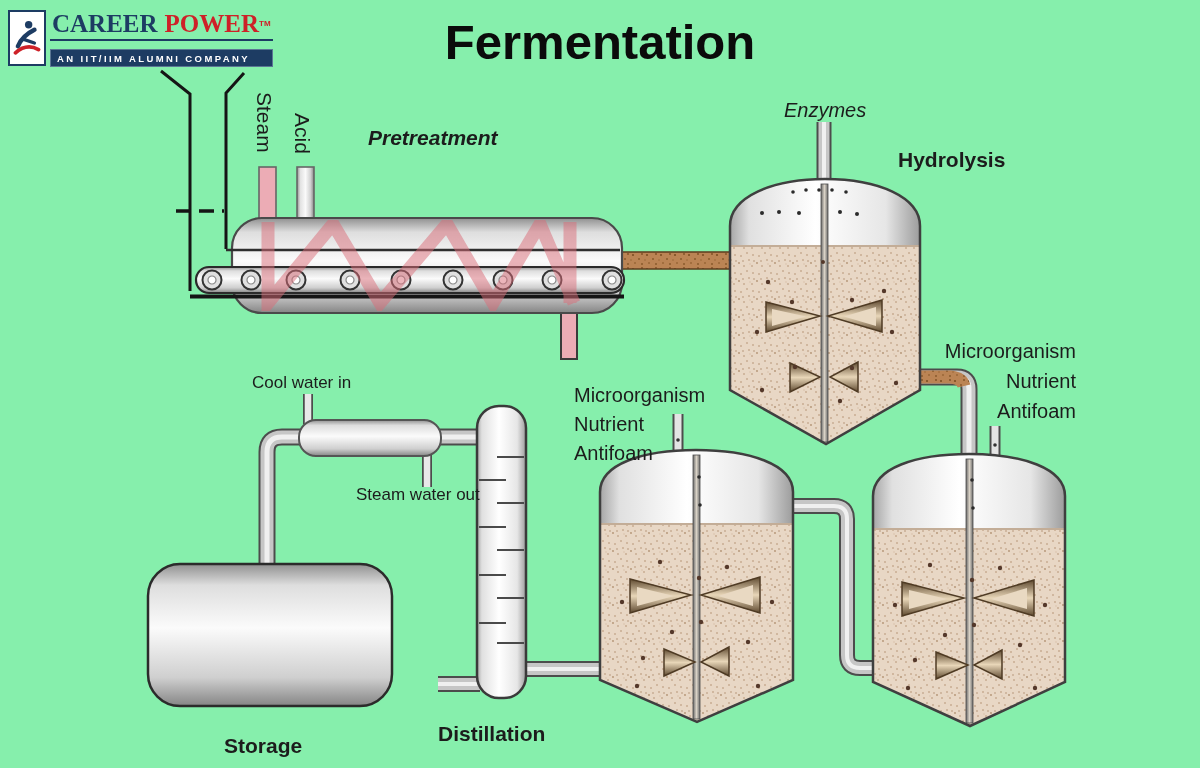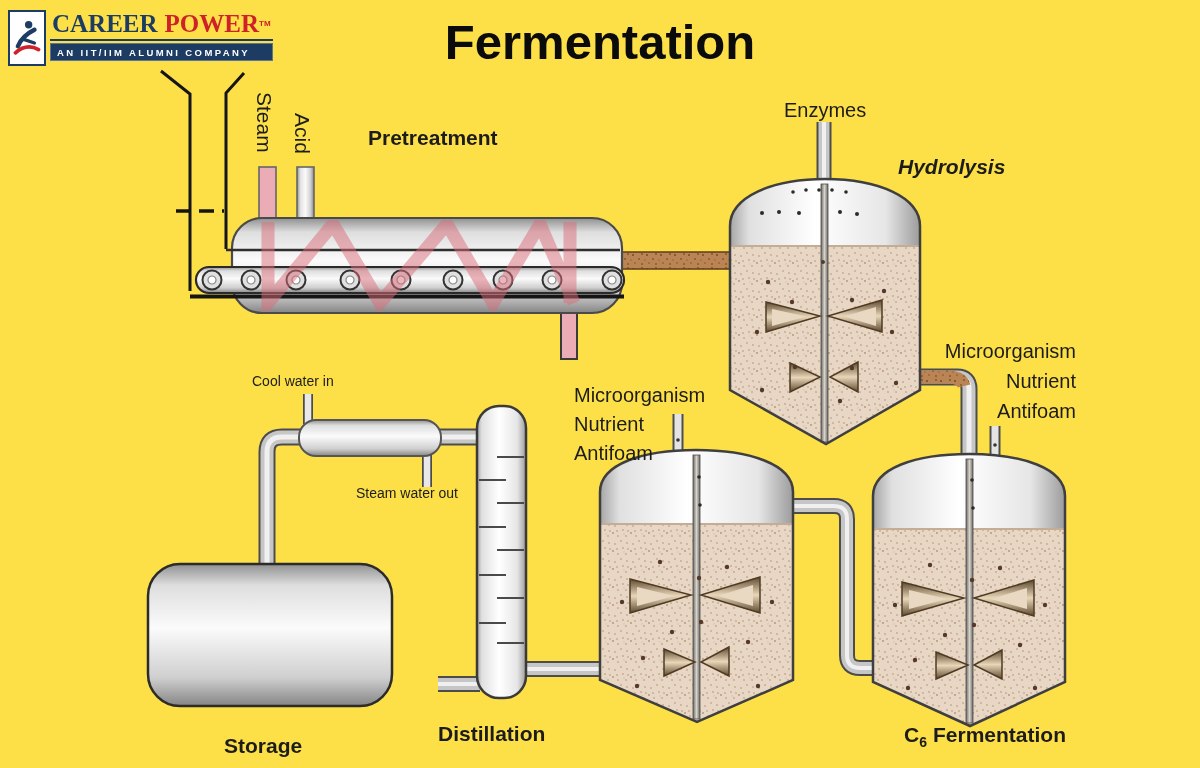--- a/index.html
+++ b/index.html
@@ -1,39 +1,39 @@
 <!DOCTYPE html>
 <html><head>
 <meta charset="utf-8">
 <style>
   html,body{margin:0;padding:0;background:#fff;}
-  #stage{position:relative;width:1200px;height:768px;background:#fde047;overflow:hidden;
+  #stage{position:relative;width:1200px;height:768px;background:#86efac;overflow:hidden;
          font-family:"Liberation Sans",sans-serif;}
   #diagram-svg{position:absolute;left:0;top:0;}
   .lbl{position:absolute;color:#1c1c1c;font-size:20px;white-space:nowrap;}
   .lbl.bold{font-weight:bold;font-size:21px;}
-  .lbl.small{font-size:14px;}
+  .lbl.small{font-size:17px;}
   .vert{writing-mode:vertical-rl;font-size:21px;}
   .rest{margin-left:6px;}
   sub{font-size:14px;font-weight:bold;}
   
   #page-title{position:absolute;top:14px;left:50%;transform:translateX(-50%);
               font-size:49px;font-weight:bold;color:#0b0b0b;letter-spacing:0px;}
   
   #logo{position:absolute;left:8px;top:10px;display:flex;align-items:stretch;}
   #logo-iconbox{width:34px;height:52px;border:2px solid #1d3c63;background:#fff;
                 display:flex;align-items:center;justify-content:center;margin-right:4px;}
   #logo-text{display:flex;flex-direction:column;}
   #brand-line{font-family:"Liberation Serif",serif;font-weight:bold;font-size:25px;
               line-height:28px;border-bottom:2px solid #1d3c63;padding:0 2px 1px 2px;}
   .brand-navy{color:#1d3c63;}
   .brand-red{color:#ce2128;margin-left:7px;}
   #brand-tm{font-size:8px;color:#ce2128;vertical-align:top;font-family:"Liberation Sans",sans-serif;}
   #tagline-bar{background:#1d3c63;color:#fff;font-size:9.5px;font-weight:bold;
-               letter-spacing:2.4px;padding:3px 5px 2px 6px;margin-top:2px;
+               letter-spacing:2.4px;padding:3px 5px 2px 6px;margin-top:8px;
                border:1px solid #5b7694;}
 </style>
 </head>
 <body>
 
 <div id="stage">
 
   <svg id="diagram-svg" width="1200" height="768" viewBox="0 0 1200 768">
     <defs>
       <linearGradient id="metalV" x1="0" y1="0" x2="0" y2="1">
@@ -367,38 +367,35 @@
     <div id="logo-text">
       <div id="brand-line"><span class="brand-navy">CAREER</span><span class="brand-red">POWER</span><sup id="brand-tm">TM</sup></div>
       <div id="tagline-bar">AN IIT/IIM ALUMNI COMPANY</div>
     </div>
   </div>
 
   <div id="page-title">Fermentation</div>
 
   <div class="lbl vert" style="left:252px;top:92px;">Steam</div>
   <div class="lbl vert" style="left:290px;top:113px;">Acid</div>
-  <div class="lbl bold" style="left:368px;top:126px;">Pretreatment</div>
-  <div class="lbl" style="left:784px;top:99px;">Enzymes</div>
-  <div class="lbl bold" style="left:898px;top:155px;font-style:italic;">Hydrolysis</div>
+  <div class="lbl bold" style="left:368px;top:126px;font-style:italic;">Pretreatment</div>
+  <div class="lbl" style="left:784px;top:99px;font-style:italic;">Enzymes</div>
+  <div class="lbl bold" style="left:898px;top:148px;">Hydrolysis</div>
 
   <div class="lbl" style="left:930px;top:336px;width:146px;text-align:right;line-height:30px;">
     <div>Microorganism</div>
     <div>Nutrient</div>
     <div>Antifoam</div>
   </div>
 
   <div class="lbl" style="left:574px;top:381px;line-height:29px;">
     <div>Microorganism</div>
     <div>Nutrient</div>
     <div>Antifoam</div>
   </div>
 
   <div class="lbl small" style="left:252px;top:373px;">Cool water in</div>
   <div class="lbl small" style="left:356px;top:485px;">Steam water out</div>
   <div class="lbl bold" style="left:224px;top:734px;text-align:center;">Storage</div>
   <div class="lbl bold" style="left:438px;top:722px;text-align:center;">Distillation</div>
 
-  <div class="lbl bold" style="left:904px;top:723px;">
-    <span>C</span><sub>6</sub><span class="rest">Fermentation</span>
-  </div>
 
 </div>
 
 </body></html>

